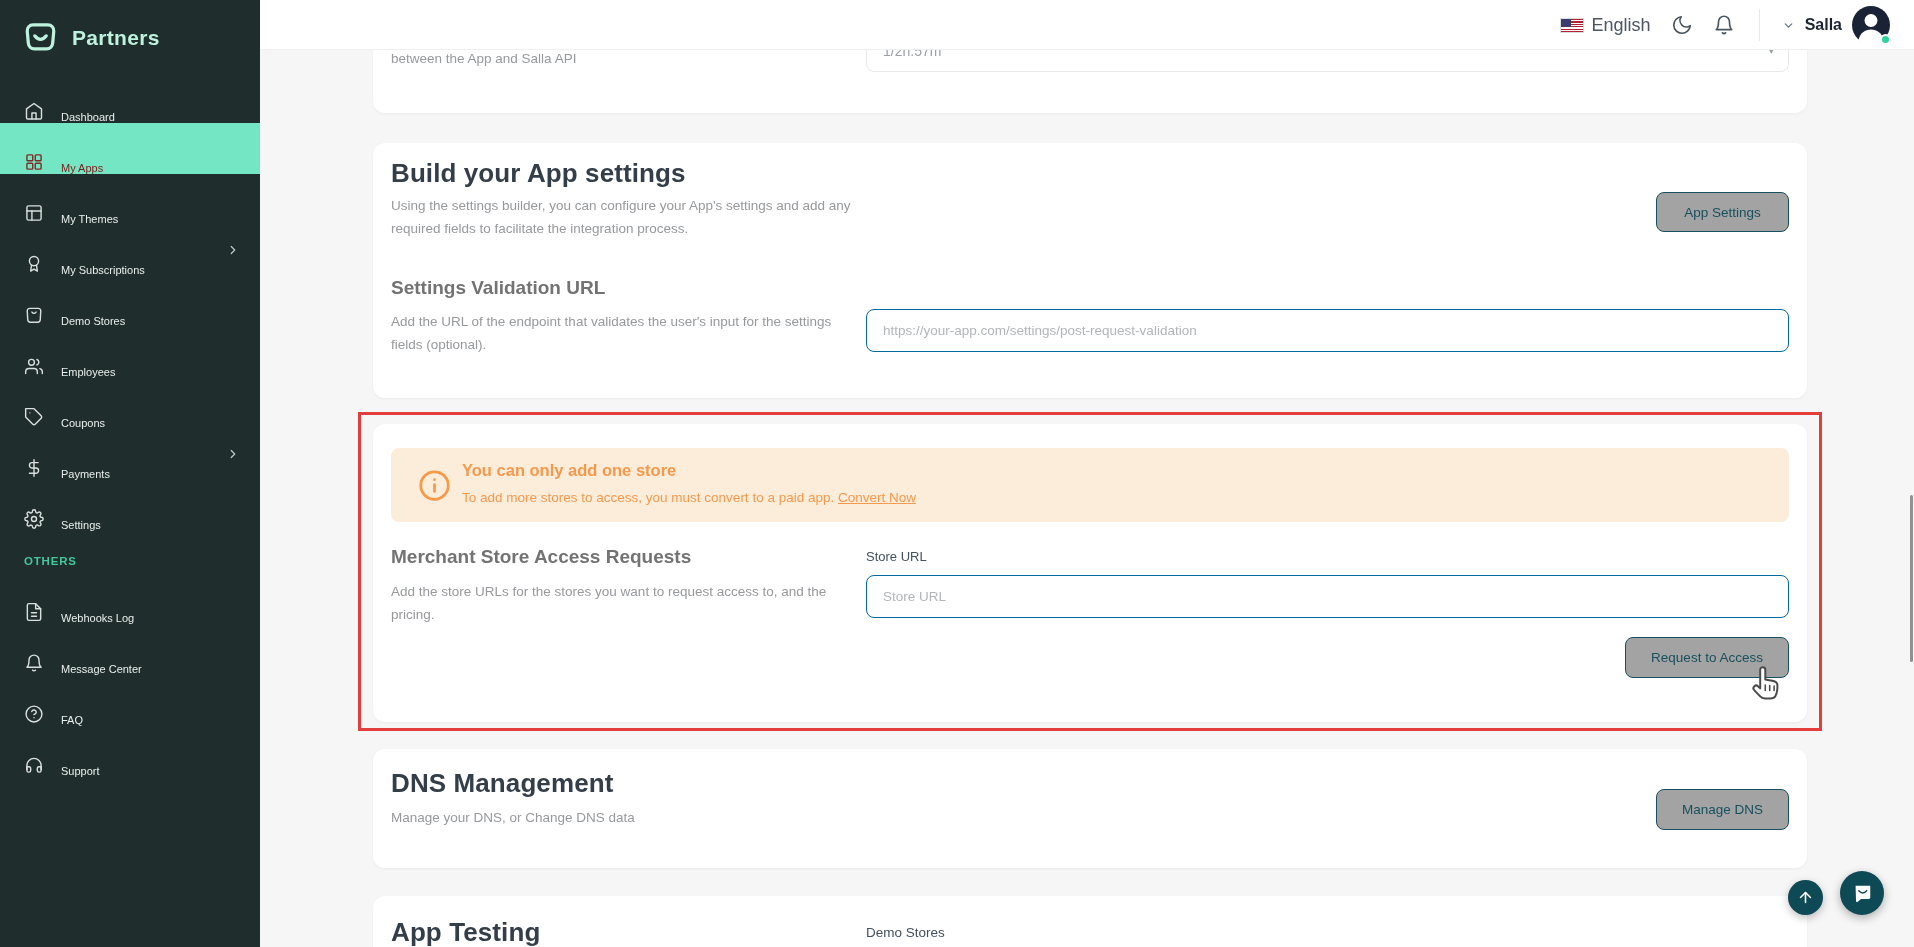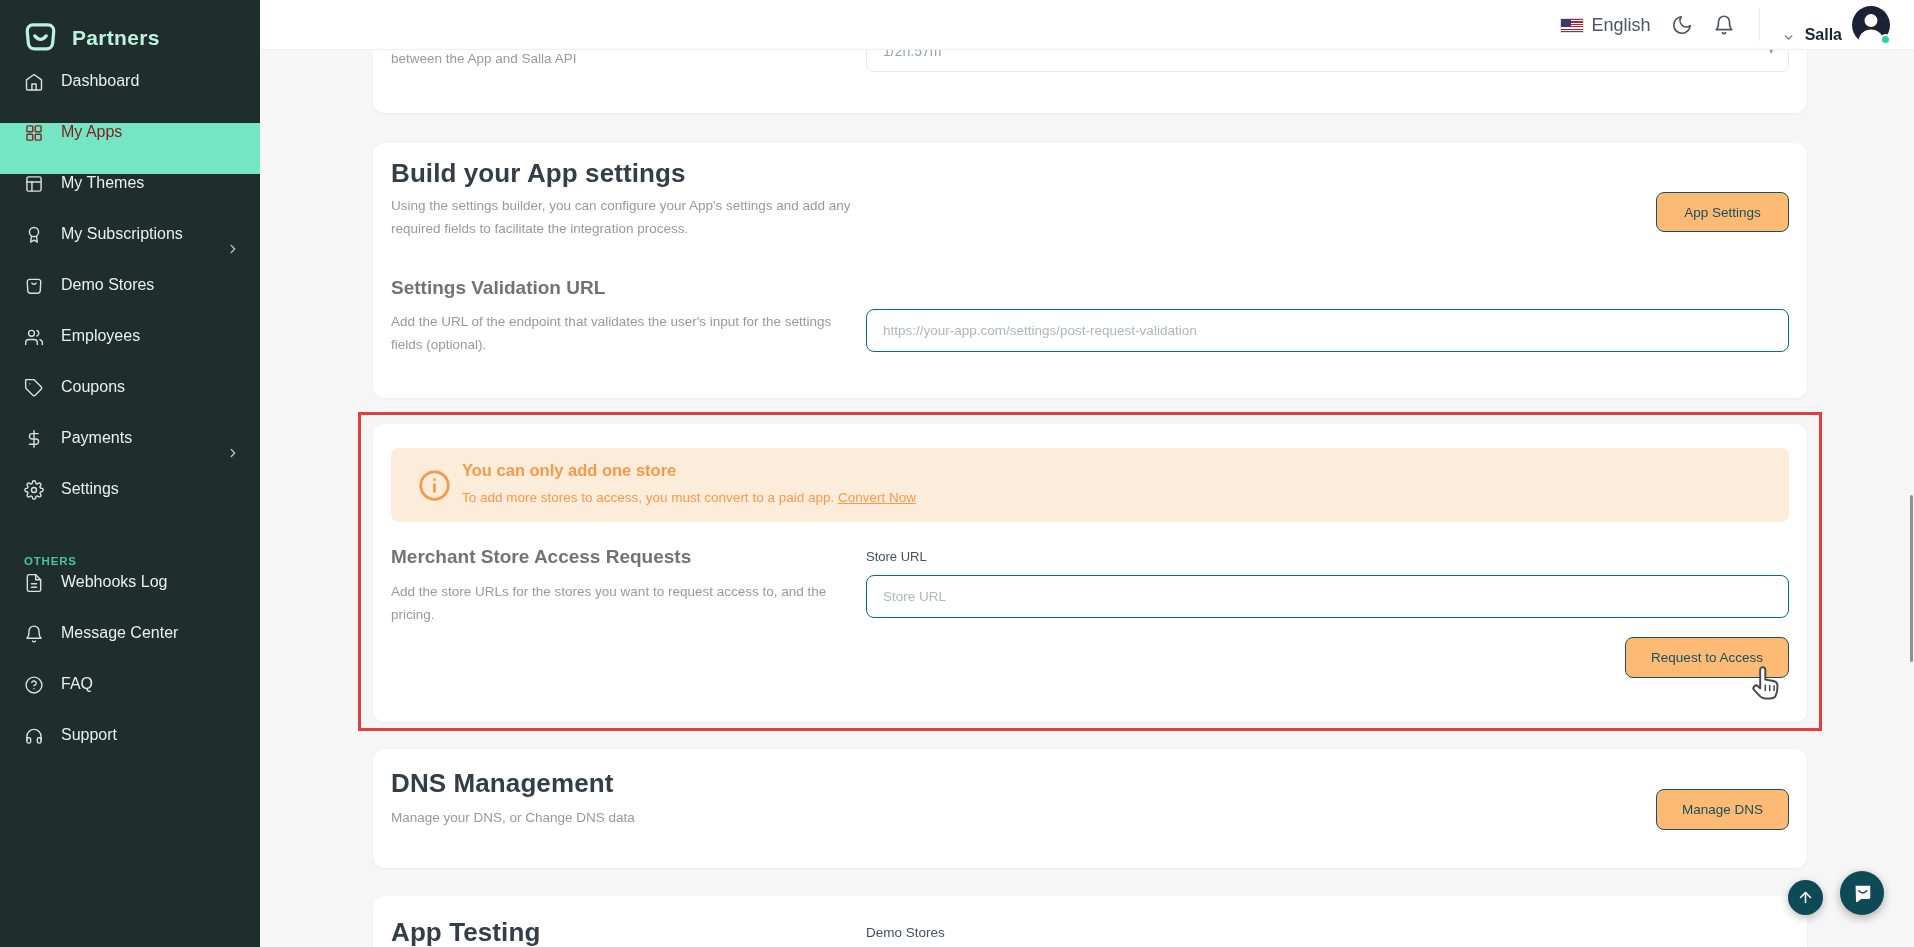--- a/index.html
+++ b/index.html
@@ -5,52 +5,52 @@
   * { box-sizing: border-box; margin: 0; padding: 0; }
   html,body { width:1914px; height:947px; }
   body { font-family:"Liberation Sans","DejaVu Sans",sans-serif; background:#f6f6f6; overflow:hidden; }
   .page { position:relative; width:1914px; height:947px; overflow:hidden; }
 
   
   .sidebar { position:absolute; left:0; top:0; width:260px; height:947px; background:#1f2d2c; z-index:30; }
   .brand { display:flex; align-items:center; gap:13px; padding:14px 0 0 22px; height:62px; }
   .brand-text { color:#bdf2dc; font-size:21px; font-weight:700; letter-spacing:.3px; }
   .menu { margin-top:10px; }
-  .side-item { position:relative; display:flex; align-items:flex-start; gap:17px; height:51px; padding-left:24px; color:#e9efec; font-size:16px; cursor:pointer; }
+  .side-item { position:relative; display:flex; align-items:flex-end; gap:17px; height:51px; padding-left:24px; color:#e9efec; font-size:11px; cursor:pointer; }
   .side-item svg { flex:0 0 auto; opacity:.92; }
   .side-item.active { background:#75e6c3; color:#7f1d1d; font-weight:400; }
   .side-chevron { position:absolute; right:20px; top:50%; transform:translateY(-50%); opacity:.85; }
   .others-label { margin:24px 0 6px 24px; color:#43c79b; font-size:11.5px; font-weight:700; letter-spacing:.8px; }
 
   
   .header { position:absolute; left:260px; top:0; width:1654px; height:50px; background:#fff; border-bottom:1px solid #eef0f0; z-index:20; display:flex; align-items:center; justify-content:flex-end; }
   .hdr-right { display:flex; align-items:center; position:absolute; right:24px; top:0; height:50px; }
   .lang { display:flex; align-items:center; gap:8px; cursor:pointer; }
   .flag { position:relative; width:24px; height:15px; background:repeating-linear-gradient(180deg,#b22234 0 1.2px,#fff 1.2px 2.4px); border:1px solid #ddd; }
   .flag:after { content:""; position:absolute; left:0; top:0; width:10px; height:8px; background:#3c3b6e; }
   .lang-label { color:#4b5563; font-size:18px; }
   .hdr-icon { margin-left:20px; color:#4a5560; display:flex; align-items:center; cursor:pointer; }
   .hdr-divider { width:1px; height:32px; background:#e7e9ec; margin:0 22px 0 24px; }
-  .user { display:flex; align-items:flex-end; gap:10px; cursor:pointer; }
+  .user { display:flex; align-items:center; gap:10px; cursor:pointer; }
   .user-name { font-size:16px; font-weight:700; color:#1c2433; }
   .avatar { position:relative; width:38px; height:38px; border-radius:50%; background:#1a2236; }
   .avatar svg { position:absolute; left:0; top:0; }
   .avatar .status { position:absolute; right:-1px; bottom:-1px; width:11px; height:11px; border-radius:50%; background:#2bd49e; border:2px solid #fff; }
 
   
   .content { position:absolute; left:260px; top:50px; width:1654px; height:897px; background:#f6f6f6; overflow:hidden; }
   .col { position:relative; margin-left:113px; width:1434px; }
   .card { background:#fff; border-radius:12px; box-shadow:0 1px 3px rgba(20,30,40,.05); position:relative; }
   h2.card-title { font-size:26px; font-weight:700; color:#333e48; letter-spacing:.1px; }
   h3.card-subtitle { font-size:19px; font-weight:700; color:#737373; }
   .desc { font-size:13.5px; line-height:23px; color:#97999c; }
   .field-label { font-size:13px; color:#42515f; }
   .text-input { width:923px; height:43px; border:1px solid #0369a1; border-radius:8px; background:#fff; padding:0 16px; font-size:13.5px; color:#6b7075; font-family:inherit; }
   .text-input::placeholder { color:#b2b6ba; }
-  .btn-outline { display:flex; align-items:center; justify-content:center; background:#fdba74; border:1px solid #17505e; border-radius:8px; color:#17505e; font-size:13.5px; font-weight:500; font-family:inherit; cursor:pointer; }
+  .btn-outline { display:flex; align-items:center; justify-content:center; background:#a3a3a3; border:1px solid #17505e; border-radius:8px; color:#17505e; font-size:13.5px; font-weight:500; font-family:inherit; cursor:pointer; }
 
   
   .card-api { height:63px; border-radius:0 0 12px 12px; overflow:hidden; }
   .card-api .row { position:absolute; left:18px; right:18px; top:-21px; height:43px; display:flex; justify-content:space-between; }
   .card-api .desc { align-self:flex-end; margin-bottom:2px; }
   .fake-input { position:relative; width:923px; height:43px; border:1px solid #e7e8ea; border-radius:8px; display:flex; align-items:center; padding:0 16px; color:#9aa0a5; font-size:14px; }
   .fake-input .caret { position:absolute; right:14px; color:#9aa0a5; font-size:11px; }
 
   
   .card-build { margin-top:30px; height:255px; }

